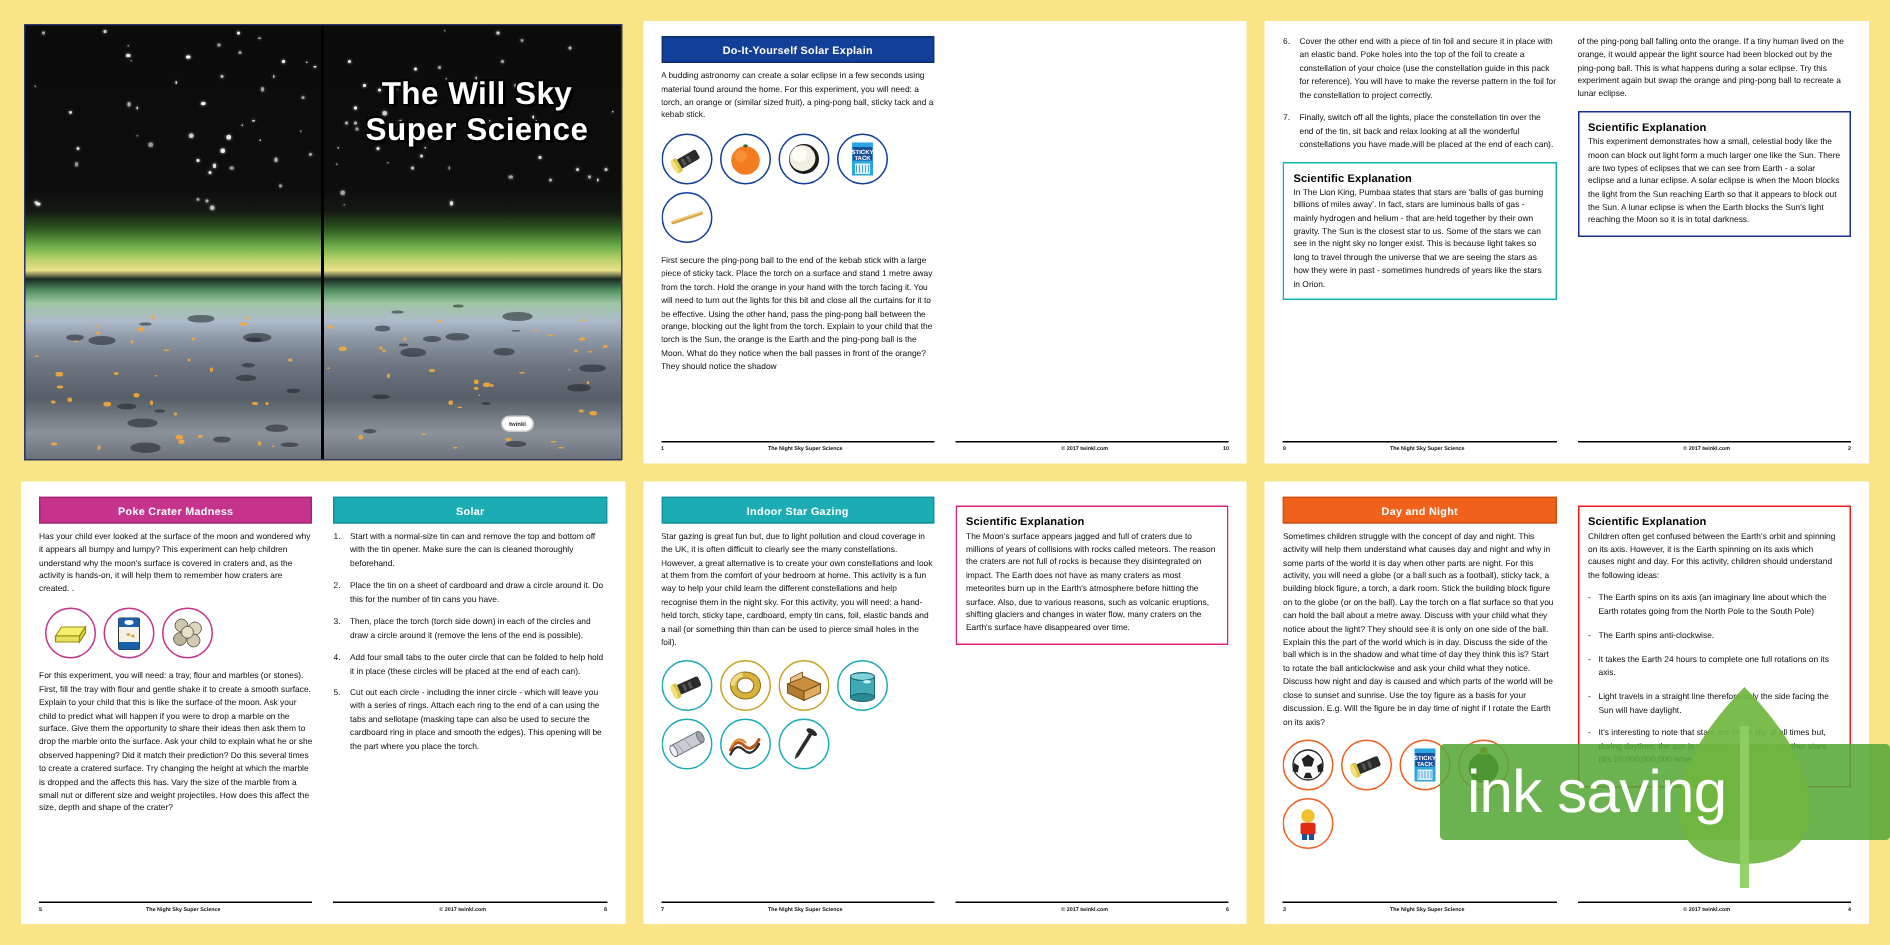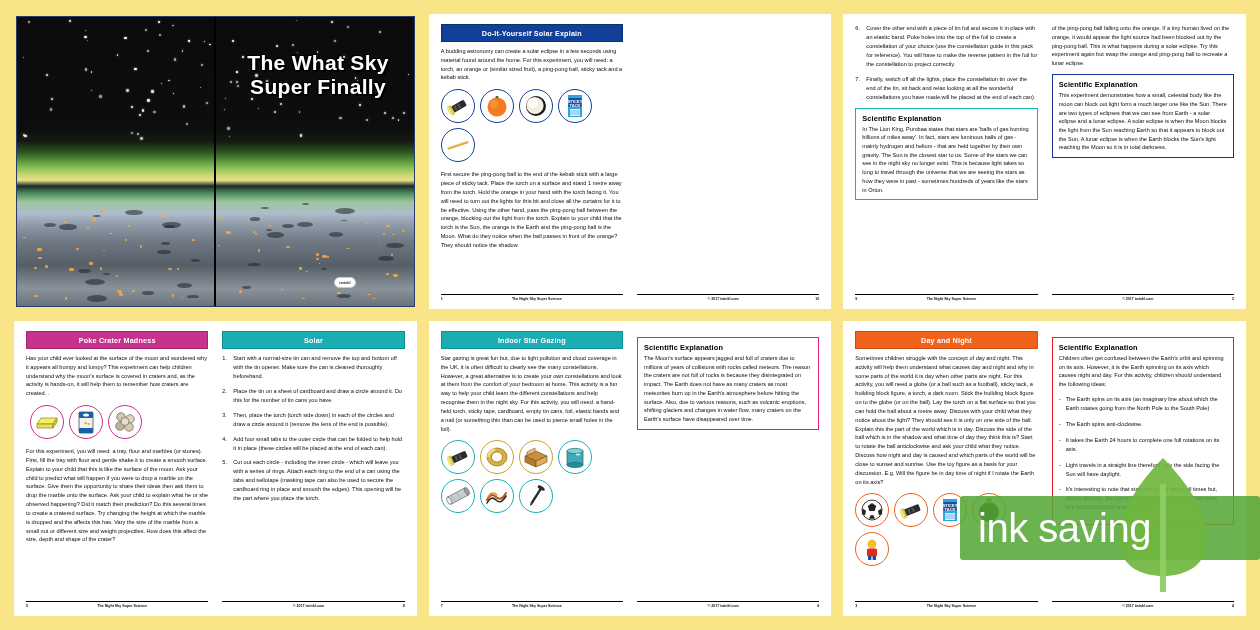--- a/index.html
+++ b/index.html
@@ -386,22 +386,22 @@
             <div class="rock" style="width: 6.13964px; height: 1.96469px; left: 63.022%; top: 70.0701%;"></div>
             <div class="rock" style="width: 5.90034px; height: 1.88811px; left: 53.2731%; top: 86.9423%;"></div>
             <div class="rock" style="width: 12.2907px; height: 3.93302px; left: 33.316%; top: 71.6547%;"></div>
             <div class="rock" style="width: 15.9773px; height: 5.11274px; left: 40.6505%; top: 70.9575%;"></div>
             <div class="rock" style="width: 7.62689px; height: 2.4406px; left: 22.7766%; top: 65.6005%;"></div>
             <div class="rock" style="width: 9.9061px; height: 3.16995px; left: 17.1944%; top: 69.3338%;"></div>
             <div class="rock" style="width: 13.4816px; height: 4.31412px; left: 61.4039%; top: 95.9074%;"></div>
             <div class="rock" style="width: 9.0201px; height: 2.88643px; left: 12.9051%; top: 93.0712%;"></div>
           </div>
         <div class="covertitle">
-          <div>The What Sky</div>
-          <div>Super Finally</div>
+          <div>The Will Sky</div>
+          <div>Super Science</div>
         </div>
         <div class="twinklbadge">twinkl</div>
       </div>
     </div>
   </div>
 
   <div class="panel">
     <div class="spread">
       <div class="page">
         <div class="pagebody">

